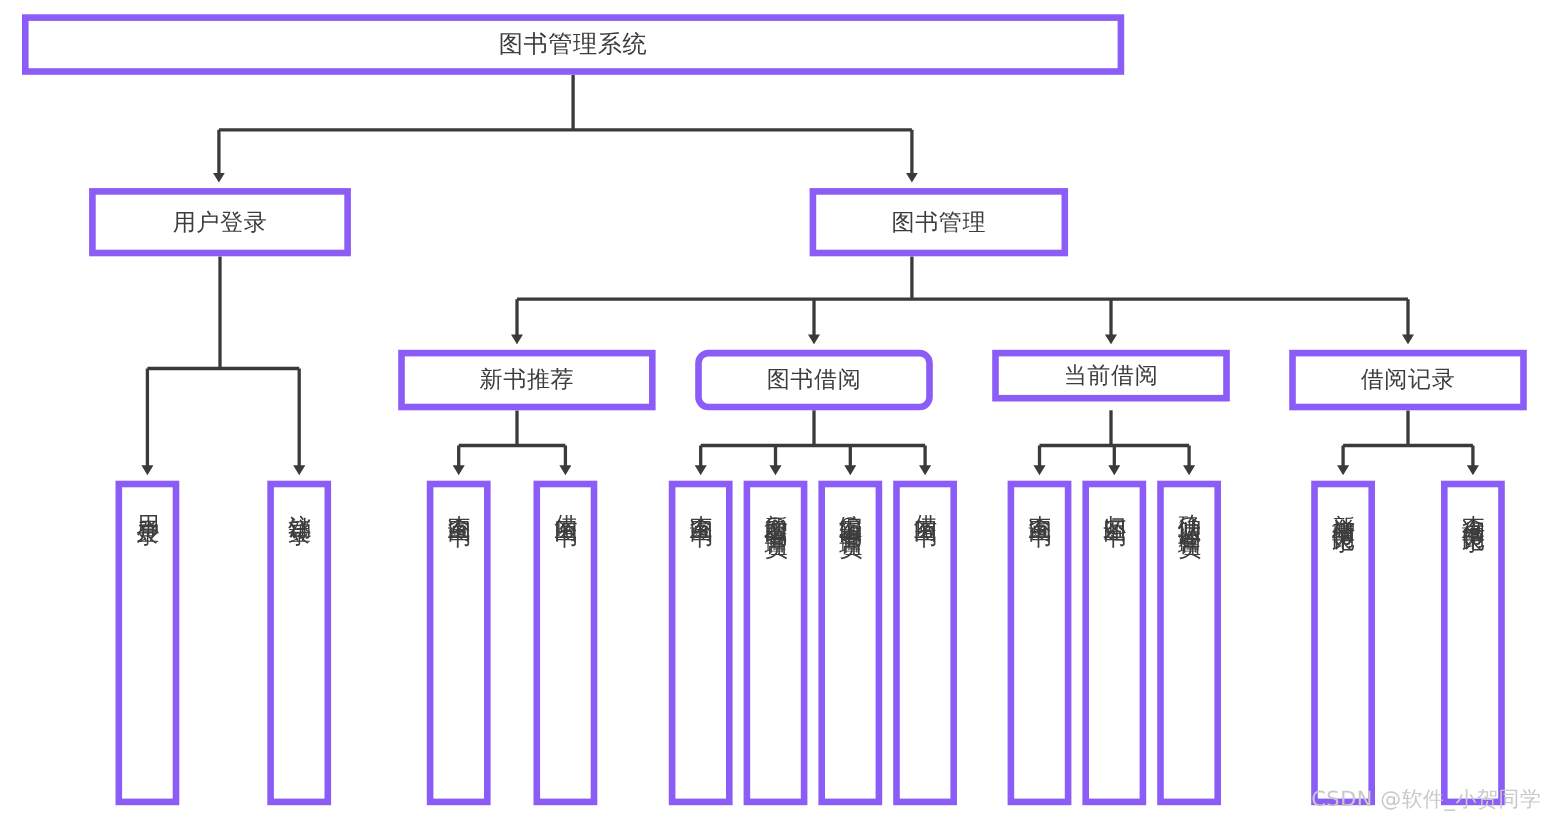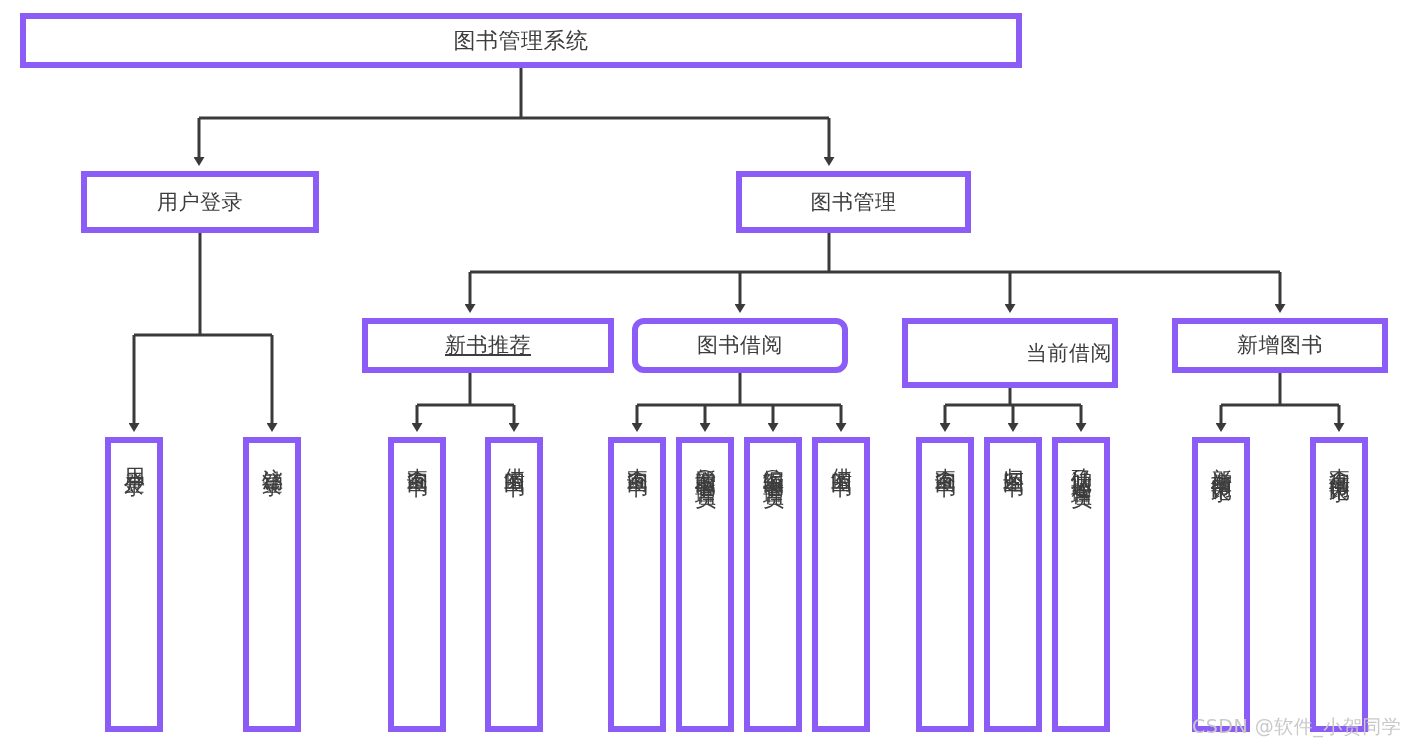--- a/index.html
+++ b/index.html
@@ -129,31 +129,31 @@
     <span class="label">图书管理系统</span>
   </div>
 
   <div class="node horiz" id="n-l2-0" style="left: 81px; top: 171px; width: 238px; height: 62px;">
     <span class="label">用户登录</span>
   </div>
   <div class="node horiz" id="n-l2-1" style="left: 736px; top: 171px; width: 235px; height: 62px;">
     <span class="label">图书管理</span>
   </div>
 
-  <div class="node horiz" id="n-l3-0" style="left: 362px; top: 318px; width: 252px; height: 55px; text-decoration: underline;">
+  <div class="node horiz" id="n-l3-0" style="left: 362px; top: 318px; width: 234px; height: 55px;">
     <span class="label">新书推荐</span>
   </div>
   <div class="node horiz" id="n-l3-1" style="left: 632px; top: 318px; width: 216px; height: 55px; border-radius: 12px;">
     <span class="label">图书借阅</span>
   </div>
-  <div class="node horiz" id="n-l3-2" style="left: 902px; top: 318px; width: 216px; height: 70px; justify-content: flex-end;">
+  <div class="node horiz" id="n-l3-2" style="left: 902px; top: 318px; width: 216px; height: 47px;">
     <span class="label">当前借阅</span>
   </div>
   <div class="node horiz" id="n-l3-3" style="left: 1172px; top: 318px; width: 216px; height: 55px;">
-    <span class="label">新增图书</span>
+    <span class="label">借阅记录</span>
   </div>
 
   <div class="node vert" id="n-leaf-0" style="left: 105px; top: 437px; width: 58px; height: 295px;">
     <span class="label">用户登录</span>
   </div>
   <div class="node vert" id="n-leaf-1" style="left: 243px; top: 437px; width: 58px; height: 295px;">
     <span class="label">注销登录</span>
   </div>
   <div class="node vert" id="n-leaf-2" style="left: 388px; top: 437px; width: 58px; height: 295px;">
     <span class="label">查询图书</span>

